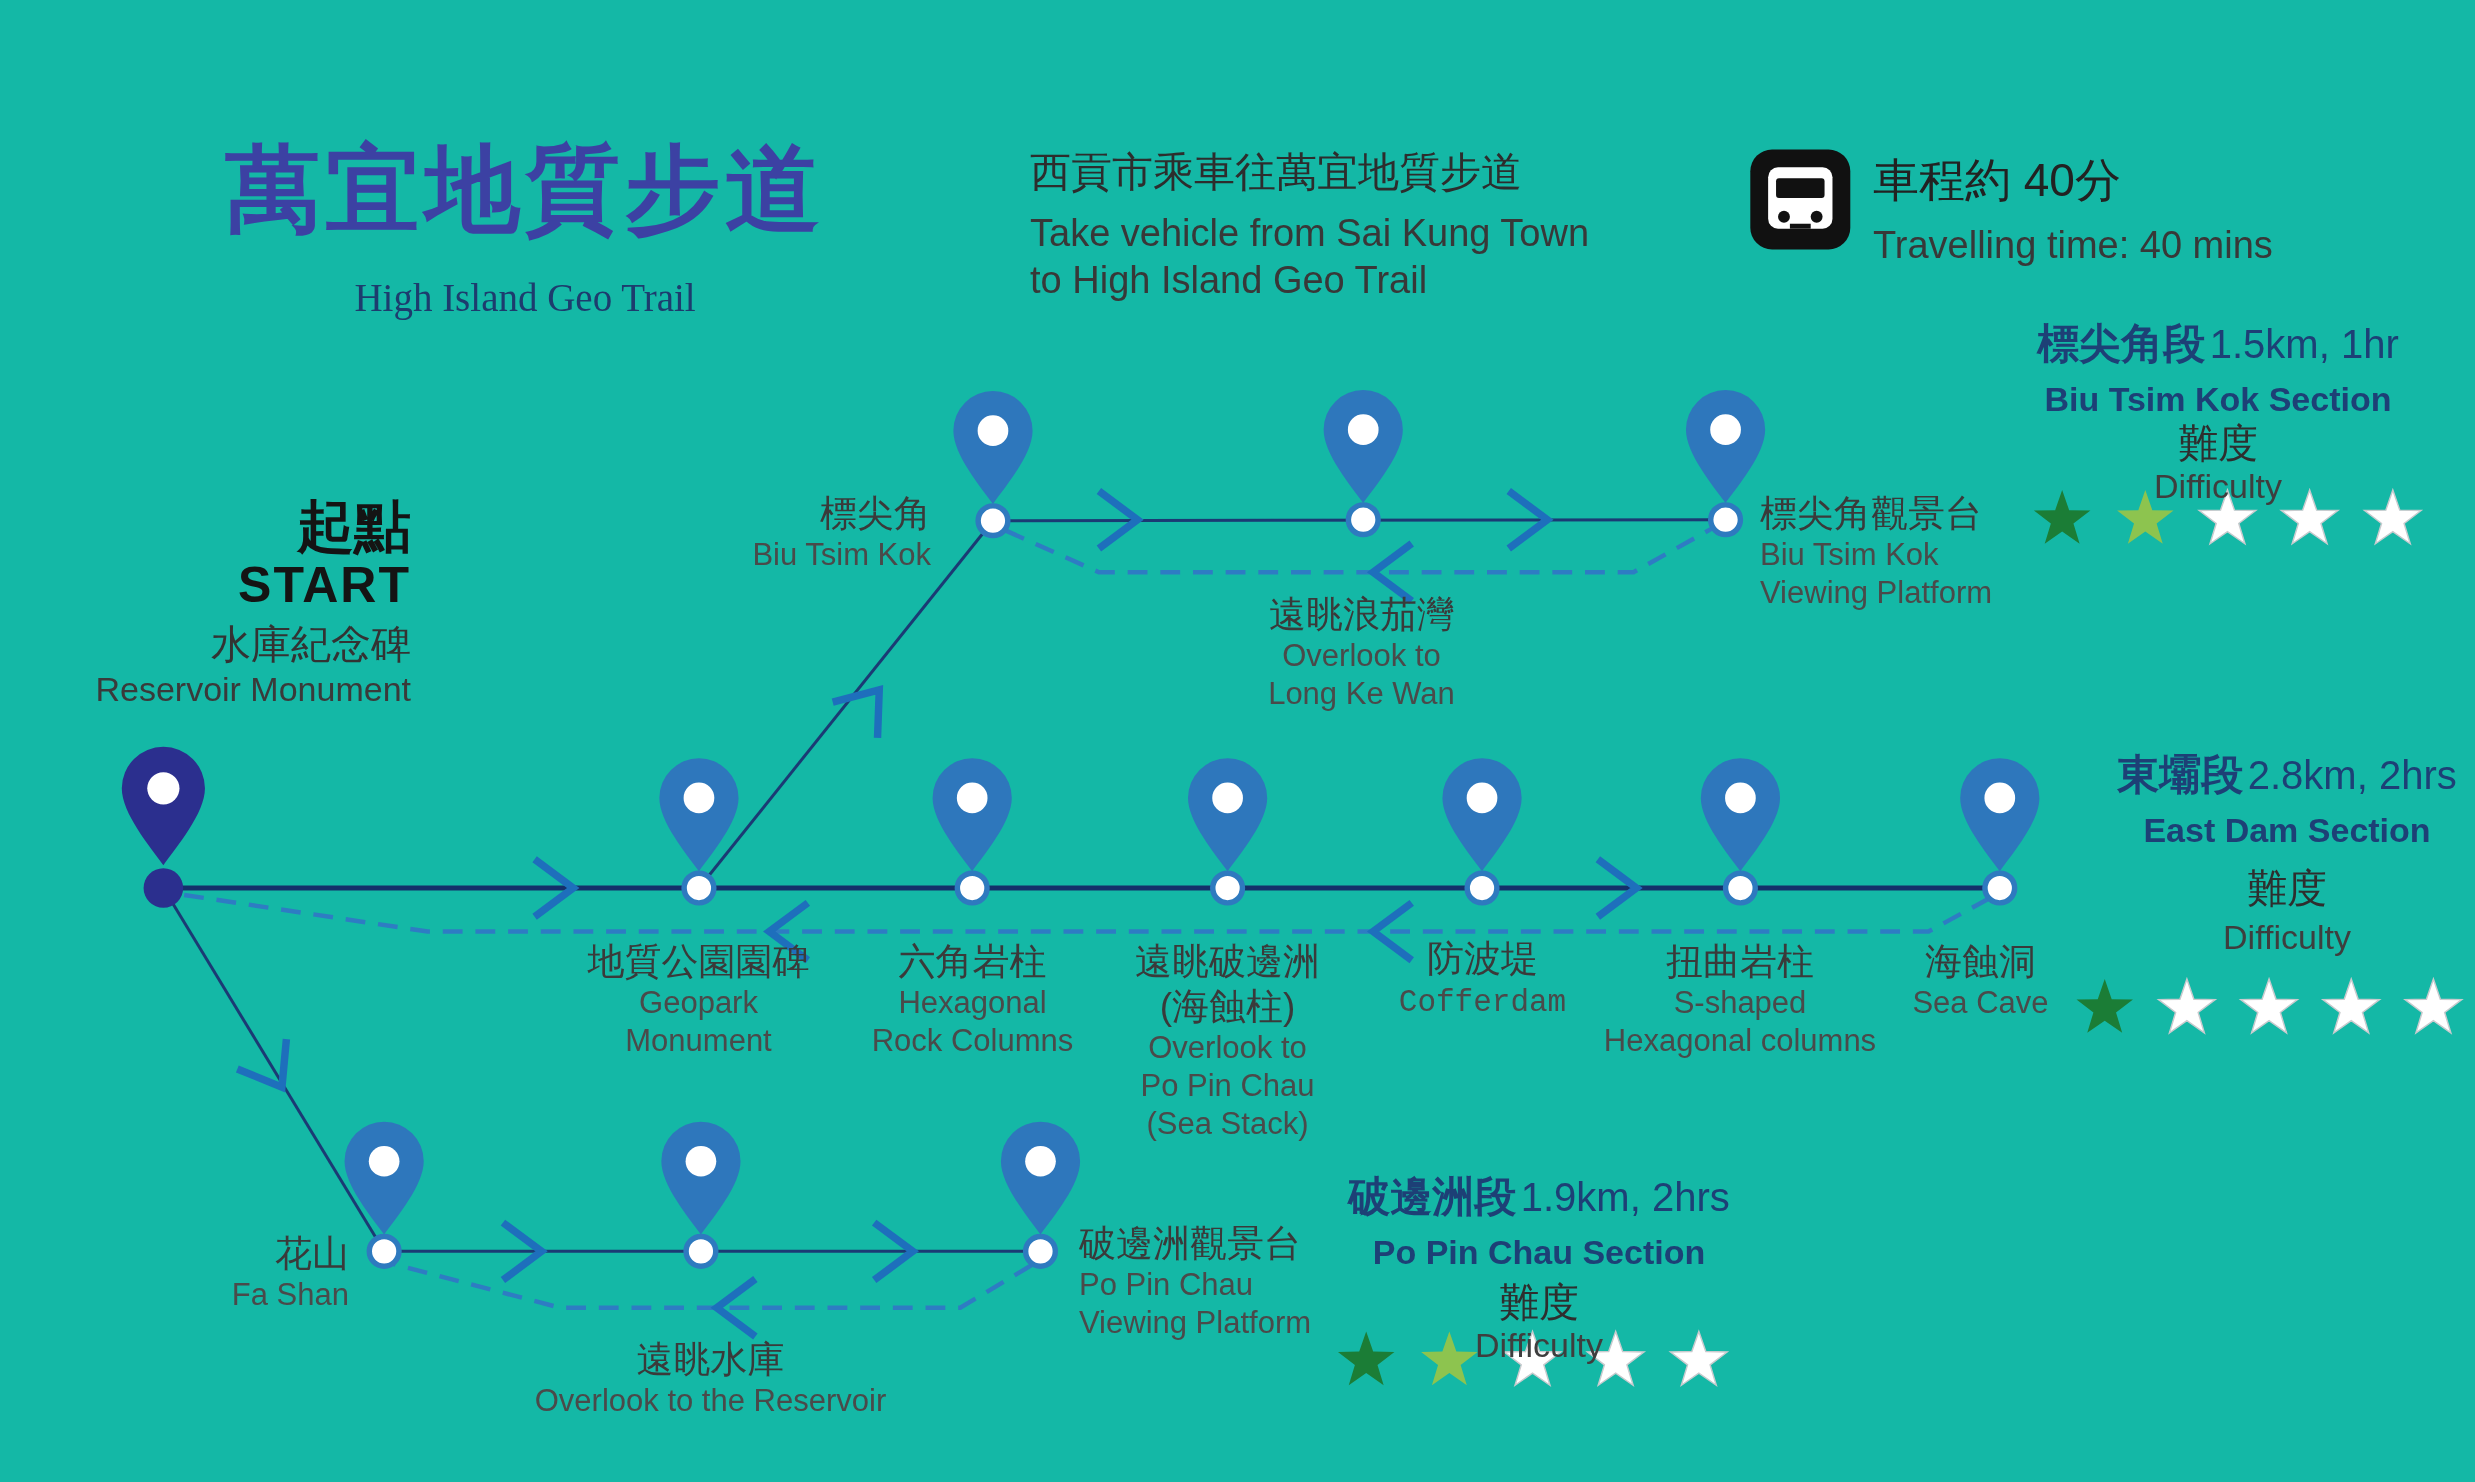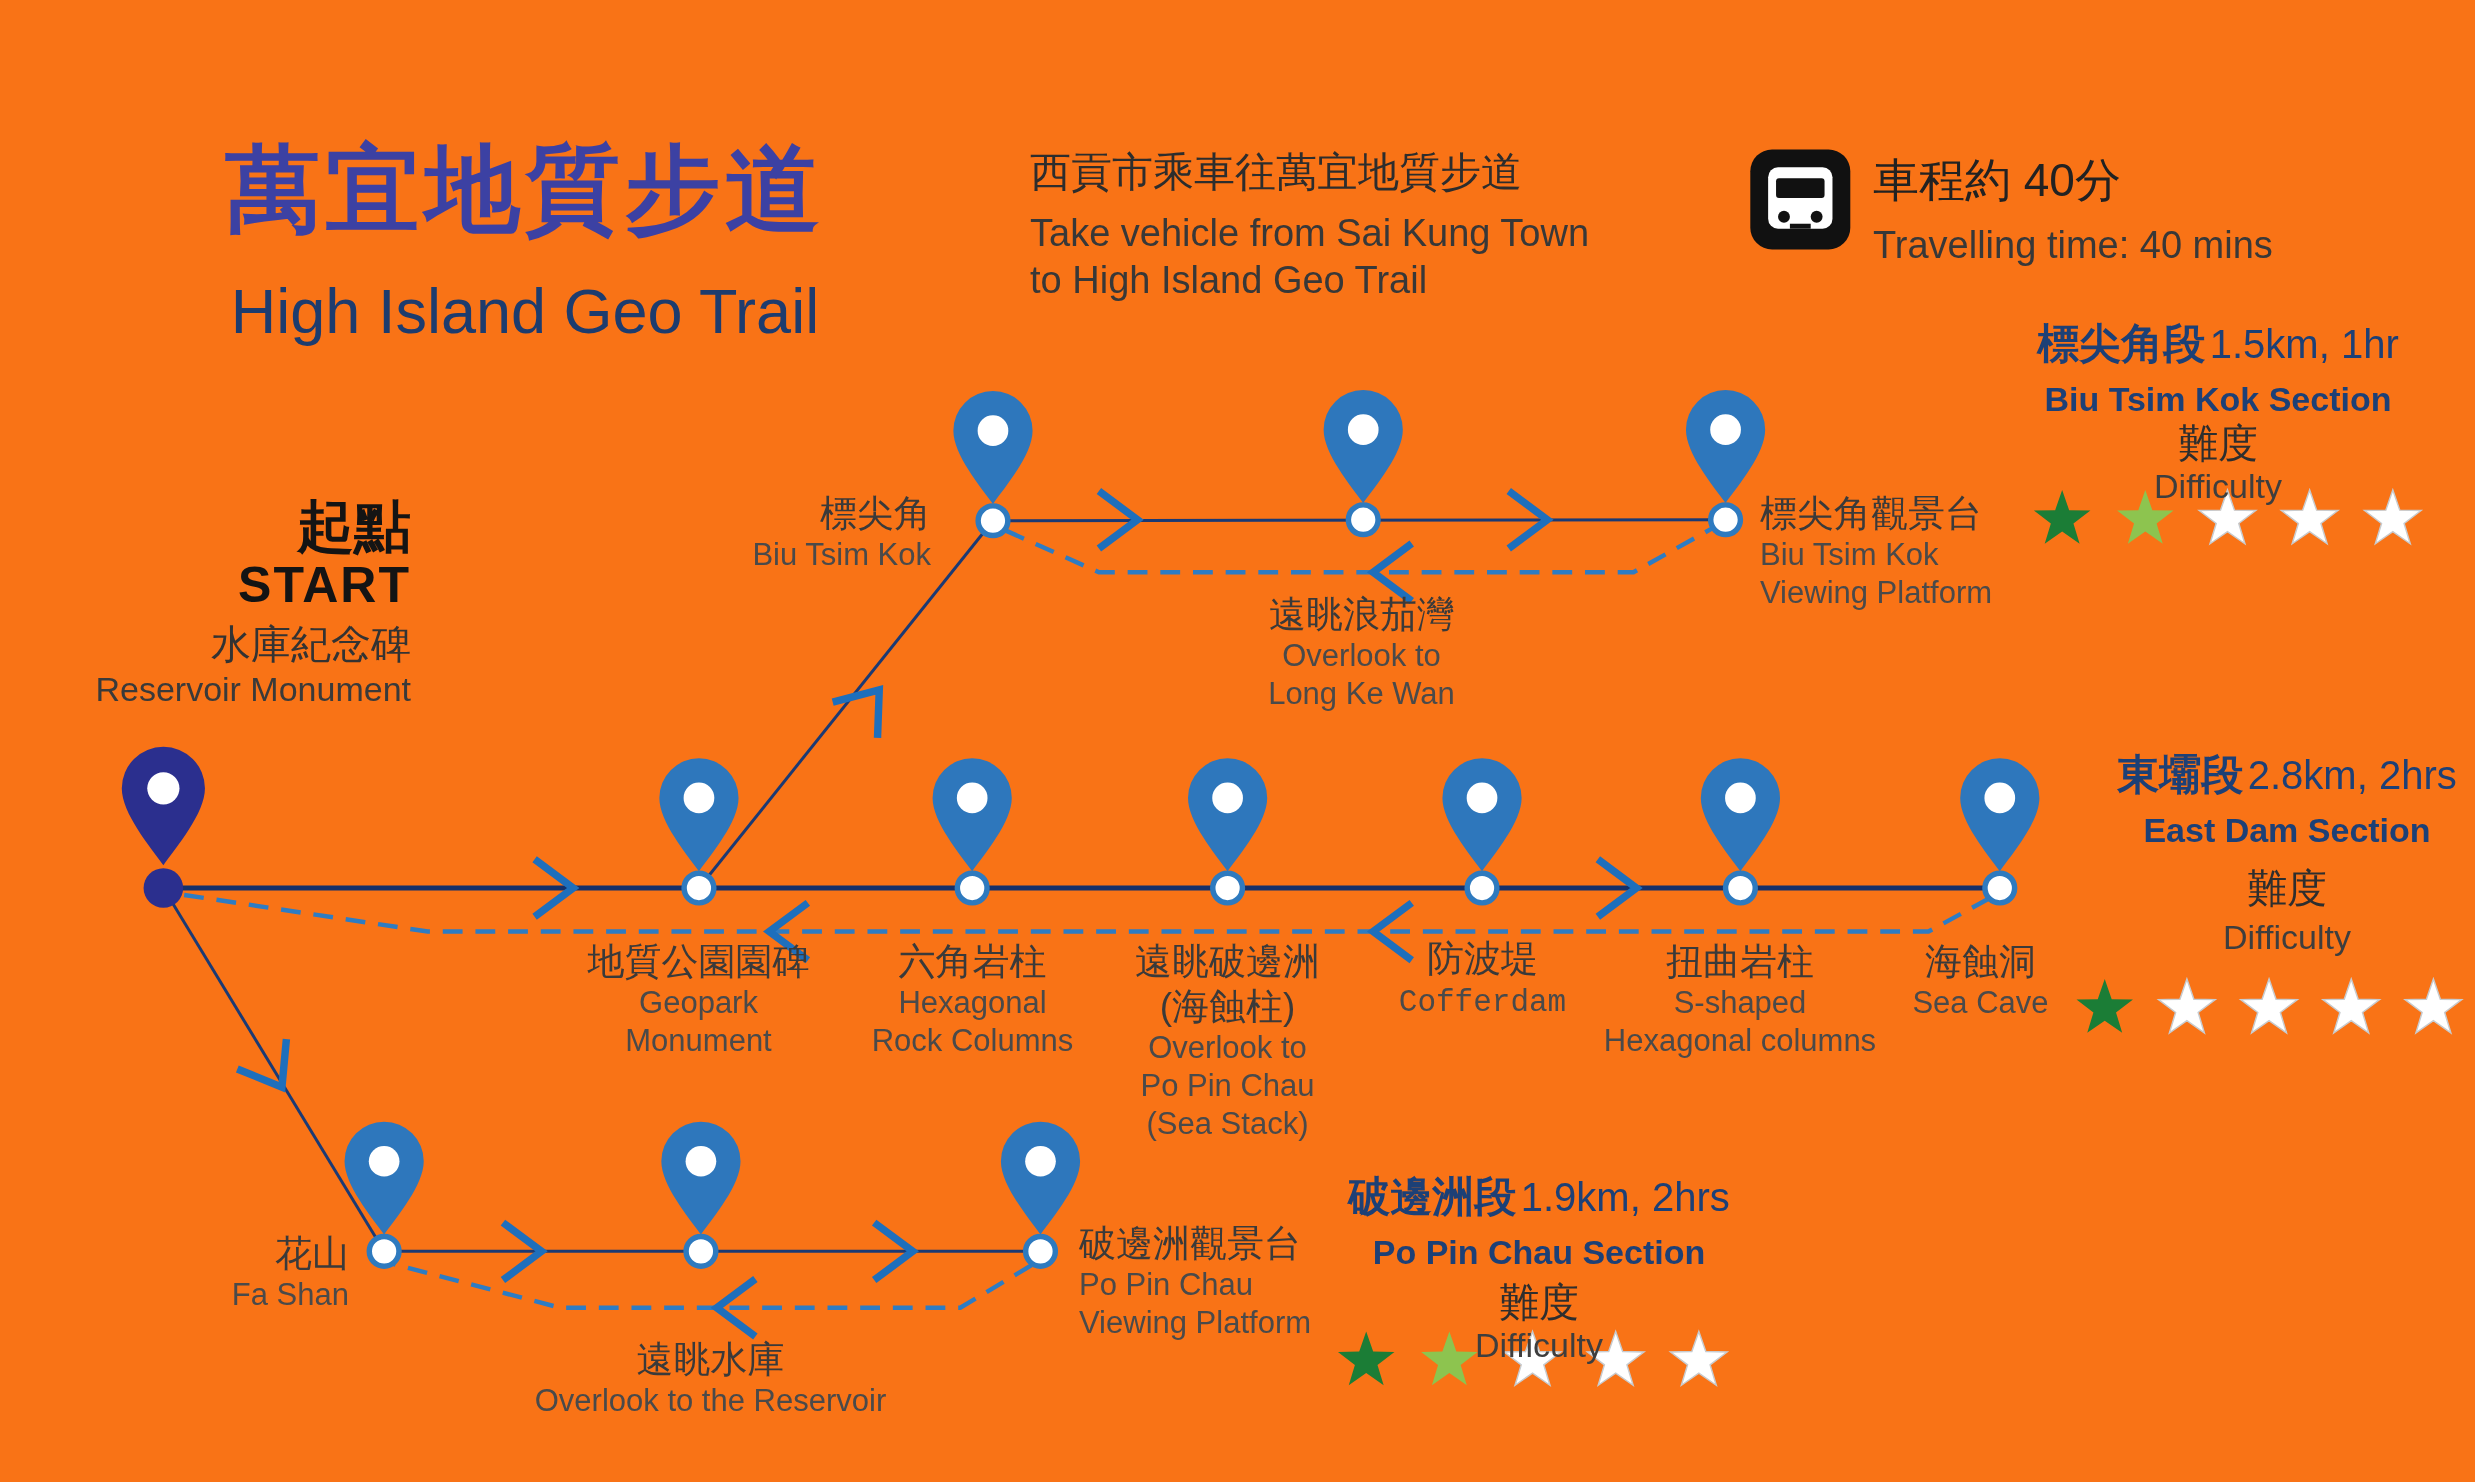--- a/index.html
+++ b/index.html
@@ -1,25 +1,25 @@
 <!DOCTYPE html>
 <html><head>
 <meta charset="utf-8">
 <style>
   html,body { margin:0; padding:0; background:#ffffff; }
   .canvas {
-    position:relative; width:2475px; height:1482px; background:#f97316;
+    position:relative; width:2475px; height:1482px; background:#14b8a6;
     font-family:"Liberation Sans","DejaVu Sans",sans-serif; overflow:hidden;
   }
   .abs { position:absolute; }
   svg.layer { position:absolute; left:0; top:0; }
 
   
   .title-zh { font-size:95px; font-weight:700; color:#3c41a3; letter-spacing:5px; }
-  .title-en { font-size:63px; color:#1d3c6e; }
+  .title-en { font-size:39px; color:#1d3c6e;font-family:Liberation Serif, serif; }
 
   
   .transit-zh { font-size:41px; color:#2d2d2d; margin-bottom:10px; }
   .transit-en { font-size:38px; color:#383838; line-height:47px; }
   .travel-zh  { font-size:46px; color:#222222; }
   .travel-en  { font-size:38px; color:#383838; margin-top:12px; }
 
   
   .sec { text-align:center; }
   .sec-head { line-height:50px; }

